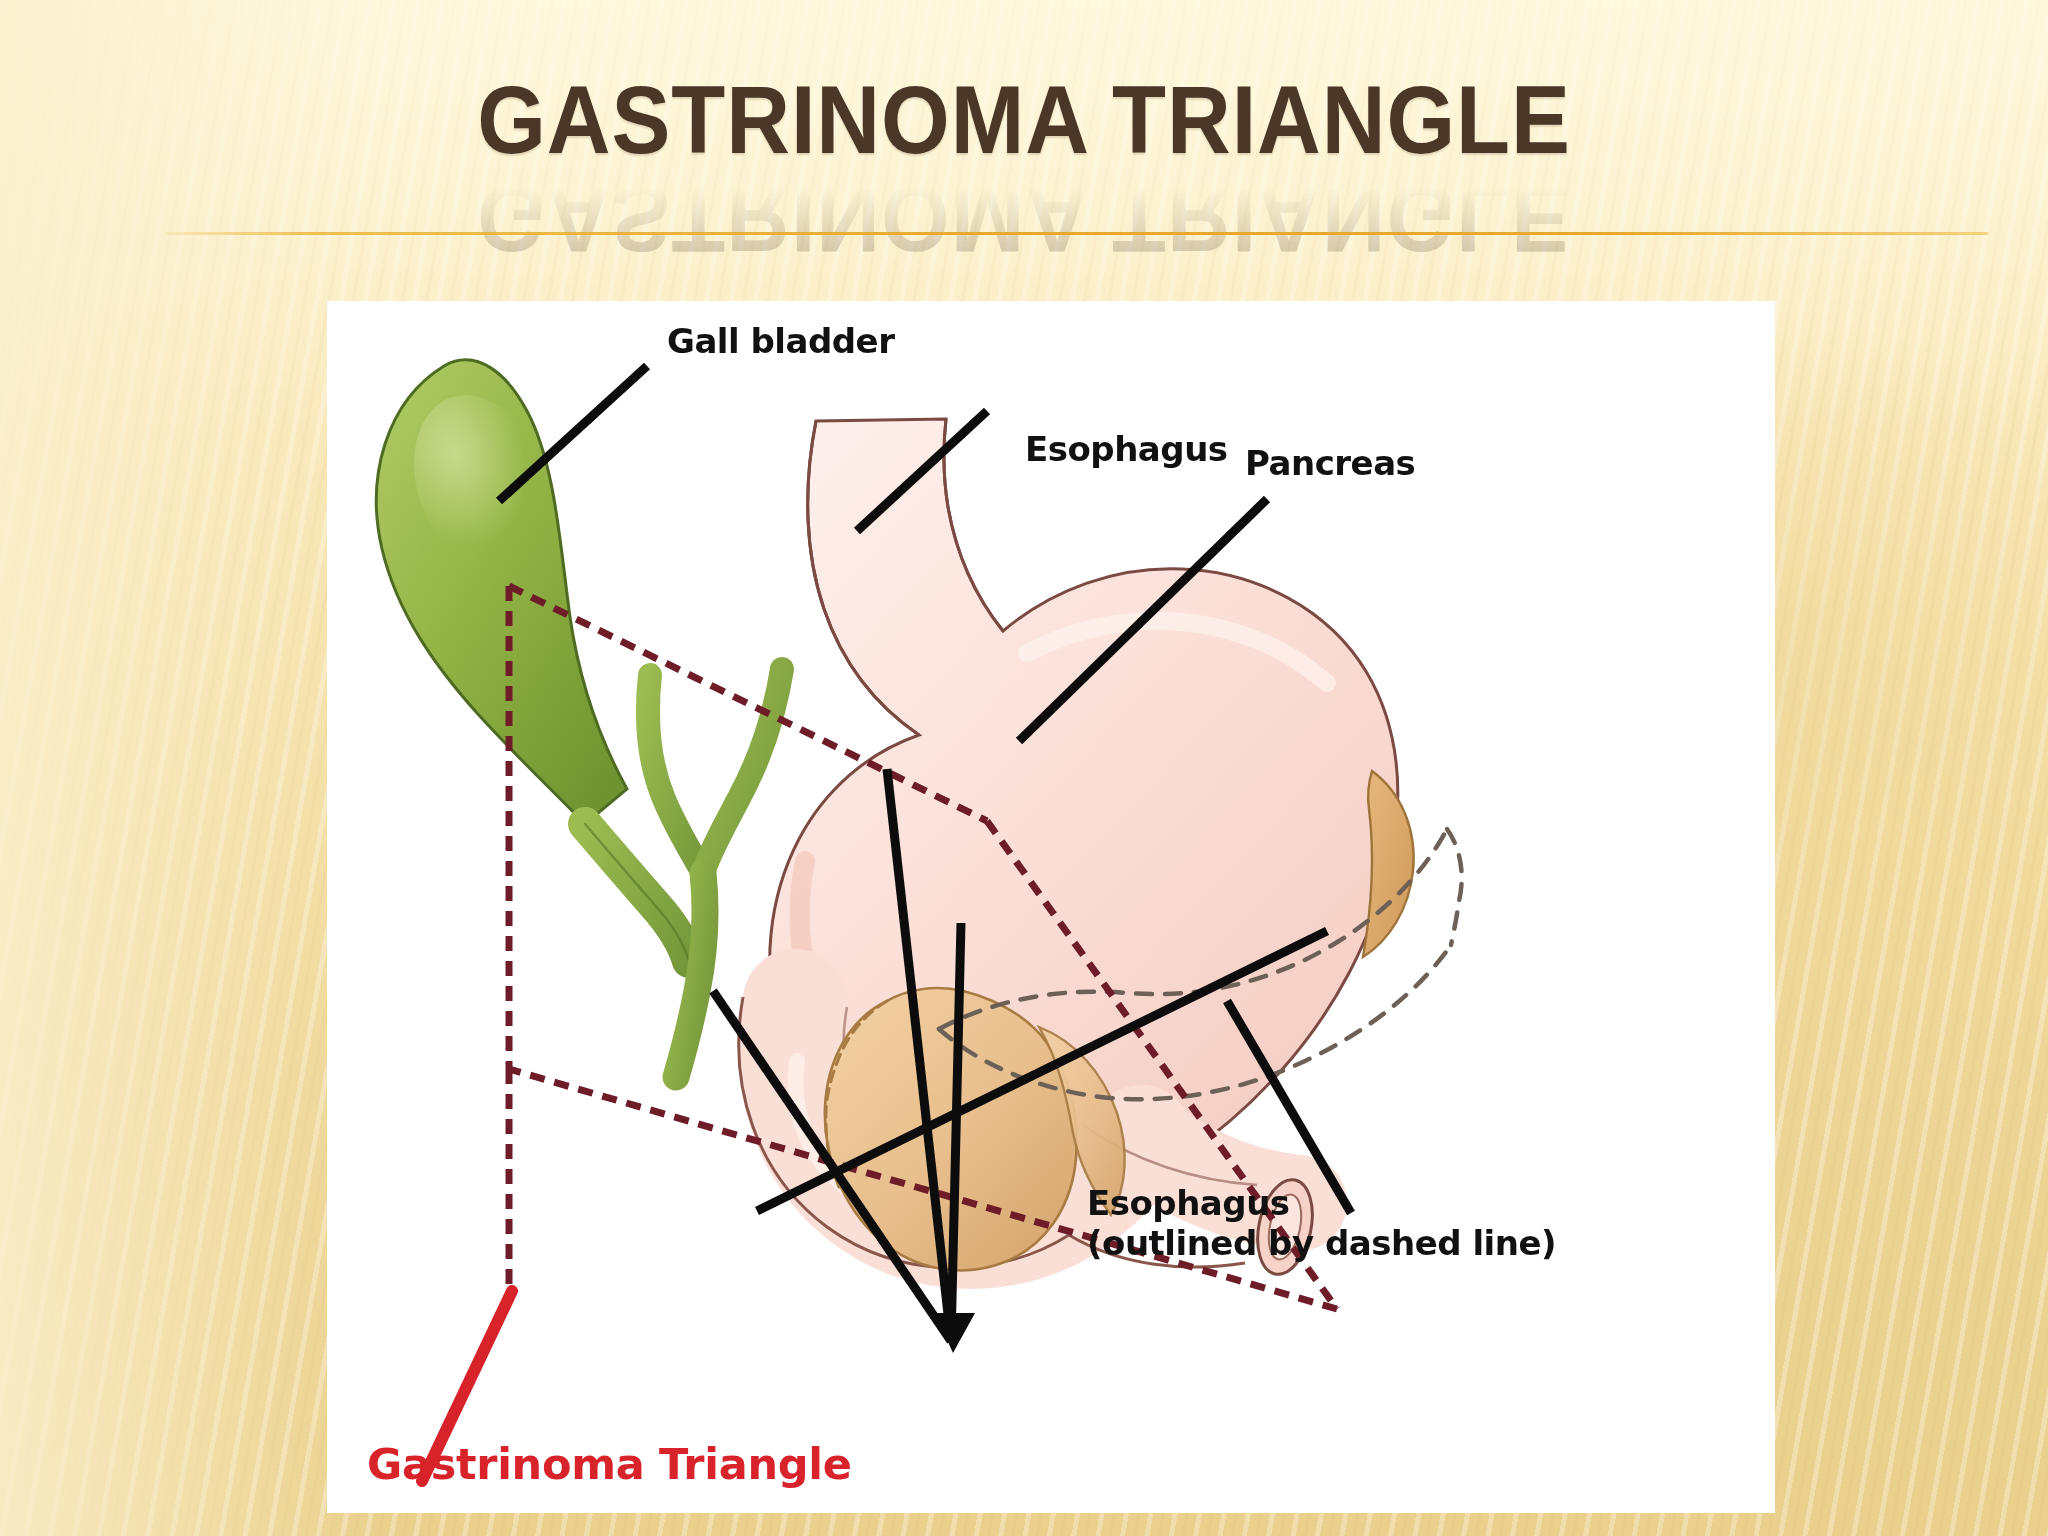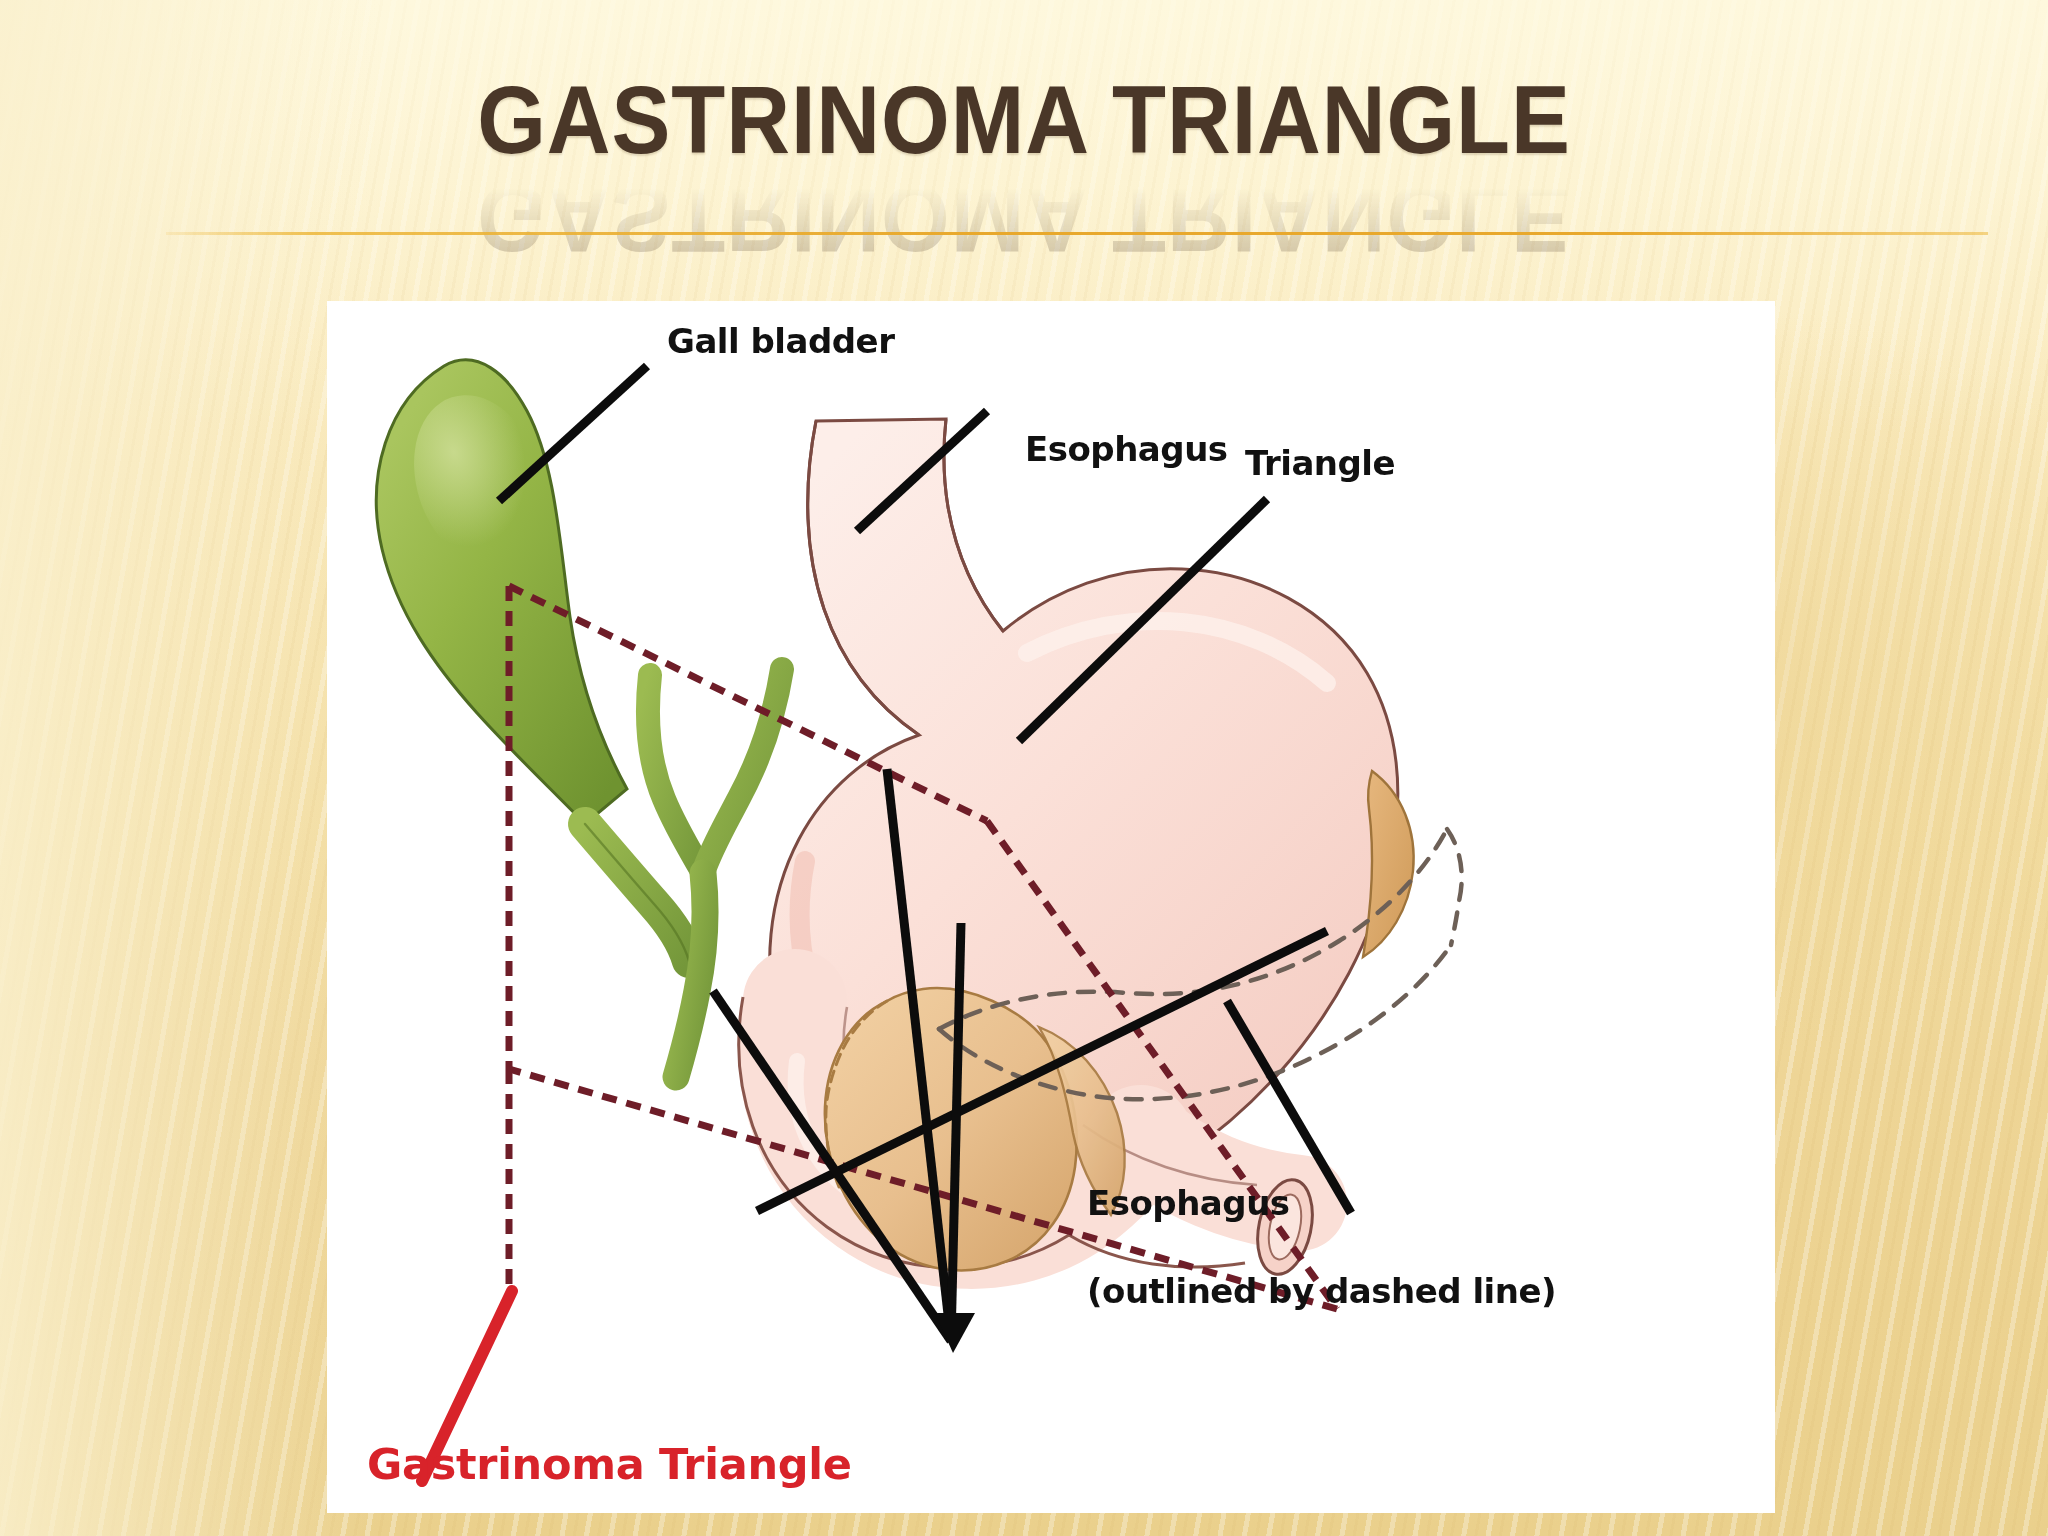--- a/index.html
+++ b/index.html
@@ -144,21 +144,20 @@
     color: #111111;
     white-space: nowrap;
     letter-spacing: -0.5px;
   }
   .fig-label.two-line {
     line-height: 1.18;
     white-space: normal;
   }
   .fig-label .sub {
     display: block;
-    margin-top: 48px;
   }
 
   .caption-red {
     position: absolute;
     font-family: "DejaVu Sans", sans-serif;
     font-size: 43px;
     font-weight: bold;
     color: #d8232a;
     letter-spacing: -0.3px;
     white-space: nowrap;
@@ -396,21 +395,21 @@
       <g>
         <path d="M 608 1012 L 648 1012 L 626 1052 Z" fill="#0c0c0c"></path>
       </g>
 
     </svg>
 
     <div class="fig-label" style="left: 340px; top: 20px;">Gall bladder</div>
 
     <div class="fig-label" style="left: 698px; top: 84px; margin-top: 44px;">Esophagus</div>
 
-    <div class="fig-label" style="left: 918px; top: 142px;">Triangle</div>
+    <div class="fig-label" style="left: 918px; top: 142px;">Pancreas</div>
 
     <div class="fig-label two-line" style="left: 760px; top: 882px;">
       <span>Esophagus</span>
       <span class="sub">(outlined by dashed line)</span>
     </div>
 
     <div class="caption-red" style="left: 40px; top: 1138px;">Gastrinoma Triangle</div>
 
   </div>
 </div>

